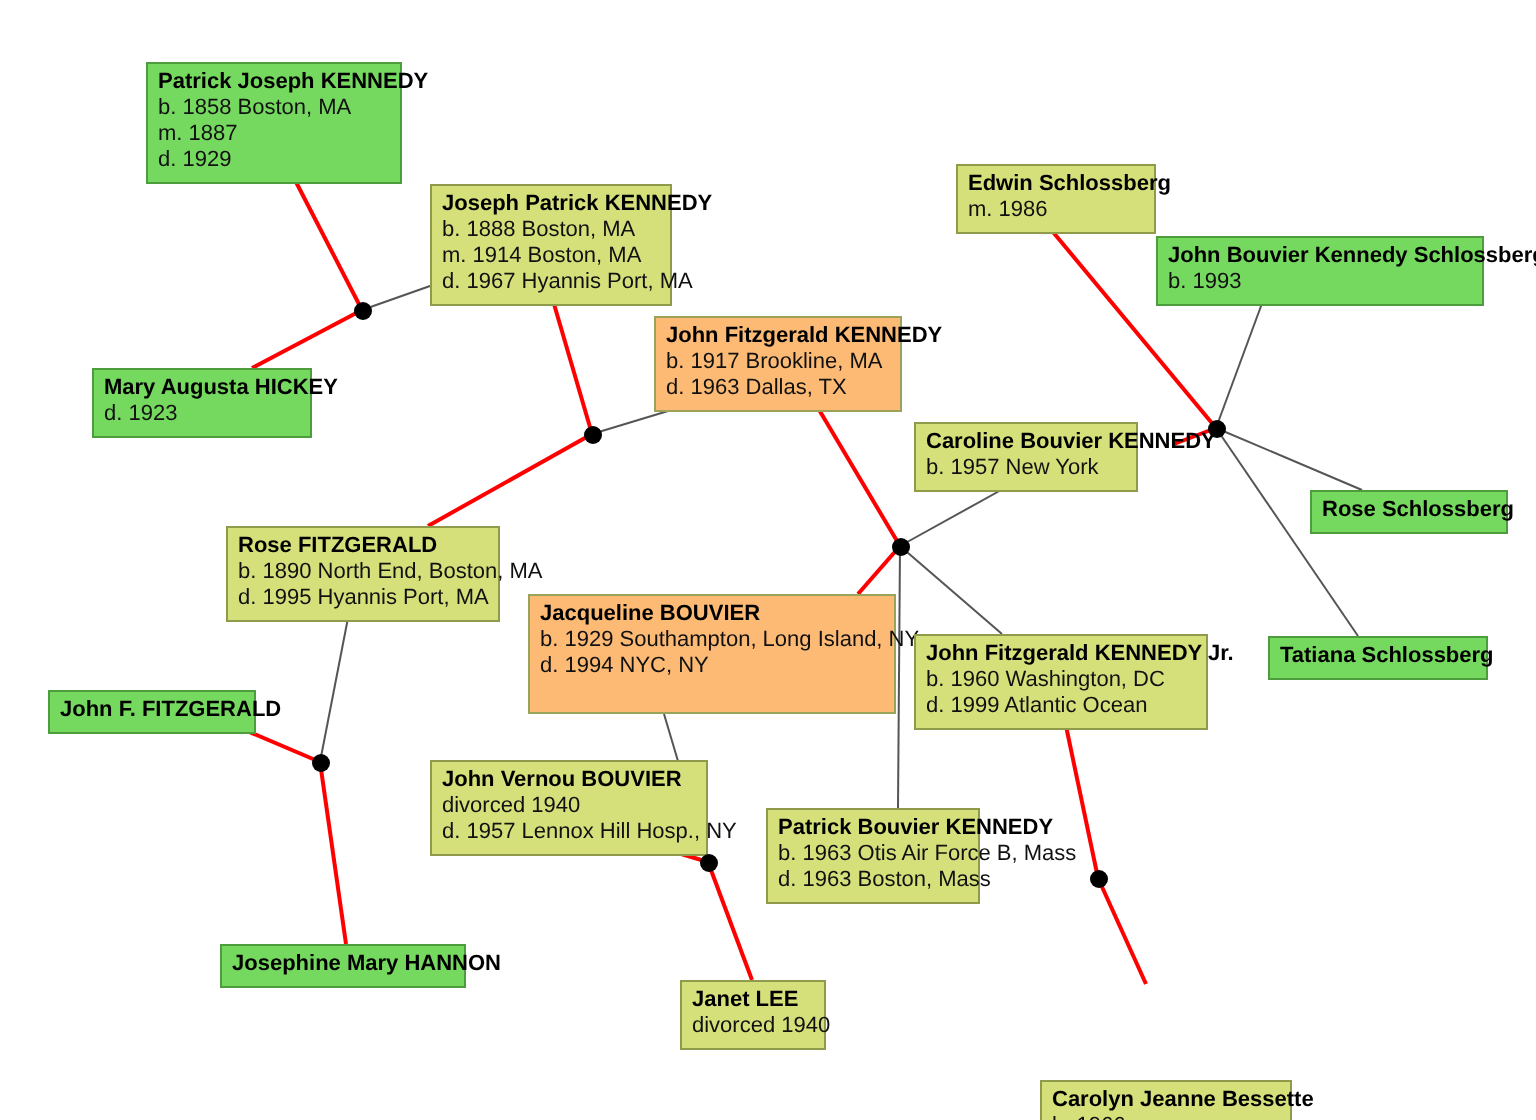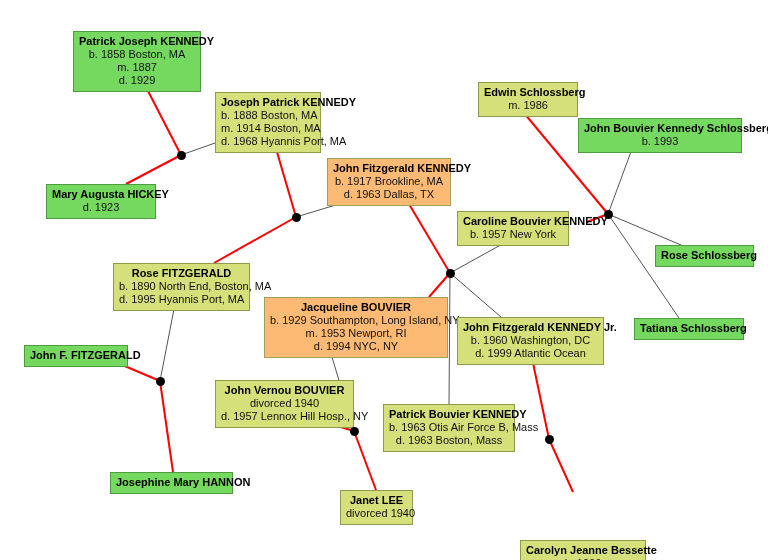--- a/index.html
+++ b/index.html
@@ -24,21 +24,20 @@
     pointer-events: none;
   }
   .person-box {
     position: absolute;
     box-sizing: border-box;
     border: 1px solid #6f7a3a;
     padding: 3px 5px 4px 5px;
     line-height: 13px;
     white-space: nowrap;
     z-index: 5;
-    text-align: center;
   }
   .box-green {
     background: #76d95f;
     border-color: #4d9c3d;
   }
   .box-olive {
     background: #d6e07a;
     border-color: #8f9a4a;
   }
   .box-pale {
@@ -98,25 +97,25 @@
       <line x1="533" y1="363" x2="549" y2="439" stroke="#ff0000" stroke-width="2"></line>
       <line x1="573" y1="492" x2="549" y2="439" stroke="#ff0000" stroke-width="2"></line>
     </svg>
   <div id="nodes">
       <div class="person-box box-green" style="left: 73px; top: 31px; width: 128px; min-height: 60px;">
         <span class="p-name">Patrick Joseph KENNEDY</span>
         <span class="p-line">b. 1858 Boston, MA</span>
         <span class="p-line">m. 1887</span>
         <span class="p-line">d. 1929</span>
       </div>
-      <div class="person-box box-olive" style="left: 215px; top: 92px; width: 106px; min-height: 60px;">
+      <div class="person-box box-olive" style="left: 215px; top: 92px; width: 121px; min-height: 60px;">
         <span class="p-name">Joseph Patrick KENNEDY</span>
         <span class="p-line">b. 1888 Boston, MA</span>
         <span class="p-line">m. 1914 Boston, MA</span>
-        <span class="p-line">d. 1968 Hyannis Port, MA</span>
+        <span class="p-line">d. 1967 Hyannis Port, MA</span>
       </div>
       <div class="person-box box-green" style="left: 46px; top: 184px; width: 110px; min-height: 31px;">
         <span class="p-name">Mary Augusta HICKEY</span>
         <span class="p-line">d. 1923</span>
       </div>
       <div class="person-box box-pale" style="left: 327px; top: 158px; width: 124px; min-height: 46px;">
         <span class="p-name">John Fitzgerald KENNEDY</span>
         <span class="p-line">b. 1917 Brookline, MA</span>
         <span class="p-line">d. 1963 Dallas, TX</span>
       </div>
@@ -127,33 +126,32 @@
       </div>
       <div class="person-box box-green" style="left: 24px; top: 345px; width: 104px; min-height: 17px;">
         <span class="p-name">John F. FITZGERALD</span>
       </div>
       <div class="person-box box-green" style="left: 110px; top: 472px; width: 123px; min-height: 17px;">
         <span class="p-name">Josephine Mary HANNON</span>
       </div>
       <div class="person-box box-pale" style="left: 264px; top: 297px; width: 184px; min-height: 60px;">
         <span class="p-name">Jacqueline BOUVIER</span>
         <span class="p-line">b. 1929 Southampton, Long Island, NY</span>
-        <span class="p-line">m. 1953 Newport, RI</span>
         <span class="p-line">d. 1994 NYC, NY</span>
       </div>
       <div class="person-box box-olive" style="left: 215px; top: 380px; width: 139px; min-height: 46px;">
         <span class="p-name">John Vernou BOUVIER</span>
         <span class="p-line">divorced 1940</span>
         <span class="p-line">d. 1957 Lennox Hill Hosp., NY</span>
       </div>
       <div class="person-box box-olive" style="left: 340px; top: 490px; width: 73px; min-height: 31px;">
         <span class="p-name">Janet LEE</span>
         <span class="p-line">divorced 1940</span>
       </div>
-      <div class="person-box box-olive" style="left: 383px; top: 404px; width: 132px; min-height: 46px;">
+      <div class="person-box box-olive" style="left: 383px; top: 404px; width: 107px; min-height: 46px;">
         <span class="p-name">Patrick Bouvier KENNEDY</span>
         <span class="p-line">b. 1963 Otis Air Force B, Mass</span>
         <span class="p-line">d. 1963 Boston, Mass</span>
       </div>
       <div class="person-box box-olive" style="left: 457px; top: 211px; width: 112px; min-height: 31px;">
         <span class="p-name">Caroline Bouvier KENNEDY</span>
         <span class="p-line">b. 1957 New York</span>
       </div>
       <div class="person-box box-olive" style="left: 478px; top: 82px; width: 100px; min-height: 31px;">
         <span class="p-name">Edwin Schlossberg</span>

